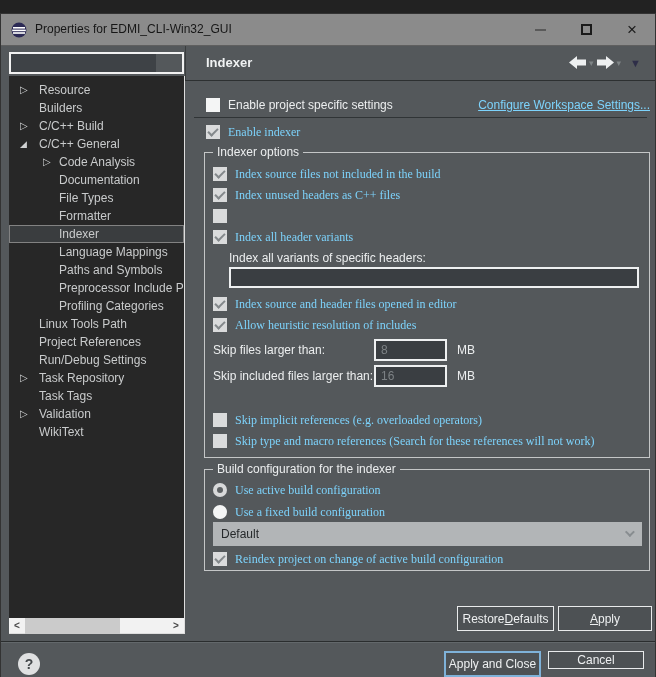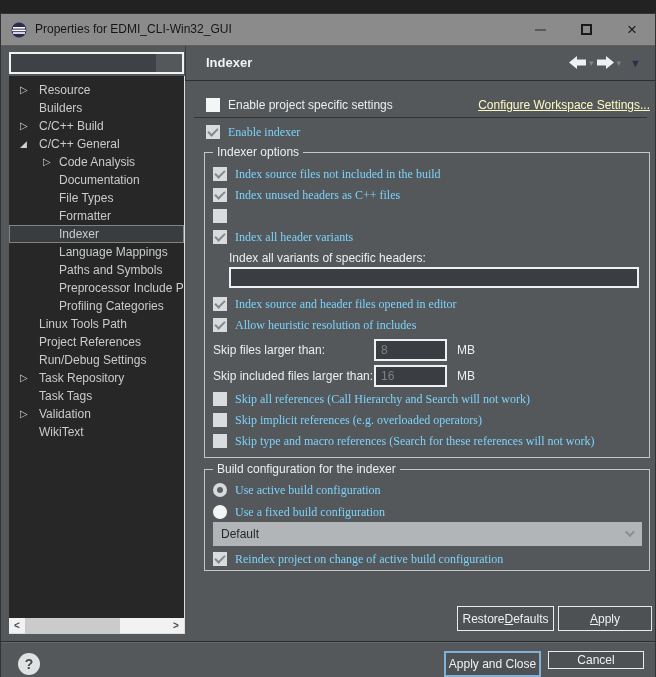--- a/index.html
+++ b/index.html
@@ -51,21 +51,21 @@
   .opt{position:absolute;display:flex;align-items:center;gap:8px;height:16px;}
   .sep{position:absolute;height:1px;background:#303436;}
   .groupbox{position:absolute;border:1px solid #c4c6c7;}
   .group-title{position:absolute;top:-8px;left:8px;background:#54585b;padding:0 4px;font-size:12px;color:#eceeef;white-space:nowrap;}
   .txt-field{background:#3a3e42;border:2px solid #eef0f1;color:#eceeef;font-size:12px;padding:0 5px;outline:none;}
   .txt-field.dis{color:#7d8285;}
   .combo{position:absolute;background:#b2b5b7;color:#26292b;font-size:12px;display:flex;align-items:center;padding:0 8px;}
   .combo-chevron{position:absolute;right:10px;top:8px;width:7px;height:7px;border-right:2px solid #888d90;border-bottom:2px solid #888d90;transform:rotate(45deg) translateY(-2px);}
   .btn{position:absolute;background:#4d5154;border:1px solid #e9ebec;color:#eef0f1;font-size:12px;display:flex;align-items:center;justify-content:center;cursor:default;}
   .btn.default{border:2px solid #7fb2d9;}
-  .link{font-size:12px;color:#fef9c3;text-decoration:underline;}
+  .link{font-size:12px;color:#7dd3fc;text-decoration:underline;}
   .footer-sep1{position:absolute;left:0;top:627px;width:100%;height:1px;background:#2a2d2e;}
   .footer-sep2{position:absolute;left:0;top:628px;width:100%;height:1px;background:#63686b;}
   .help-btn{position:absolute;left:17px;top:639px;width:22px;height:22px;border-radius:50%;background:#e0e1e2;color:#44484b;font-size:14px;font-weight:bold;display:flex;align-items:center;justify-content:center;}
   .watermark{position:absolute;right:11px;top:663px;font-size:10px;color:#111;font-weight:bold;}
   u{text-decoration:underline;}
 </style>
 </head>
 <body>
 
 <div id="window">
@@ -185,24 +185,20 @@
     </div>
     <input class="txt-field dis" style="position: absolute; left: 169px; top: 186px; width: 73px; height: 22px;" value="8">
     <span class="lbl" style="position:absolute;left:252px;top:190px">MB</span>
 
     <div class="opt" style="left:8px;top:212px;height:22px">
       <span class="lbl">Skip included files larger than:</span>
     </div>
     <input class="txt-field dis" style="position: absolute; left: 169px; top: 212px; width: 73px; height: 22px;" value="16">
     <span class="lbl" style="position:absolute;left:252px;top:216px">MB</span>
 
-    <div class="opt" style="left:8px;top:238px">
-        <span class="cb dis"></span>
-        <span class="lbl dis">Skip all references (Call Hierarchy and Search will not work)</span>
-      </div>
     <div class="opt" style="left:8px;top:259px">
         <span class="cb dis"></span>
         <span class="lbl dis">Skip implicit references (e.g. overloaded operators)</span>
       </div>
     <div class="opt" style="left:8px;top:280px">
         <span class="cb dis"></span>
         <span class="lbl dis">Skip type and macro references (Search for these references will not work)</span>
       </div>
   </div>
 

